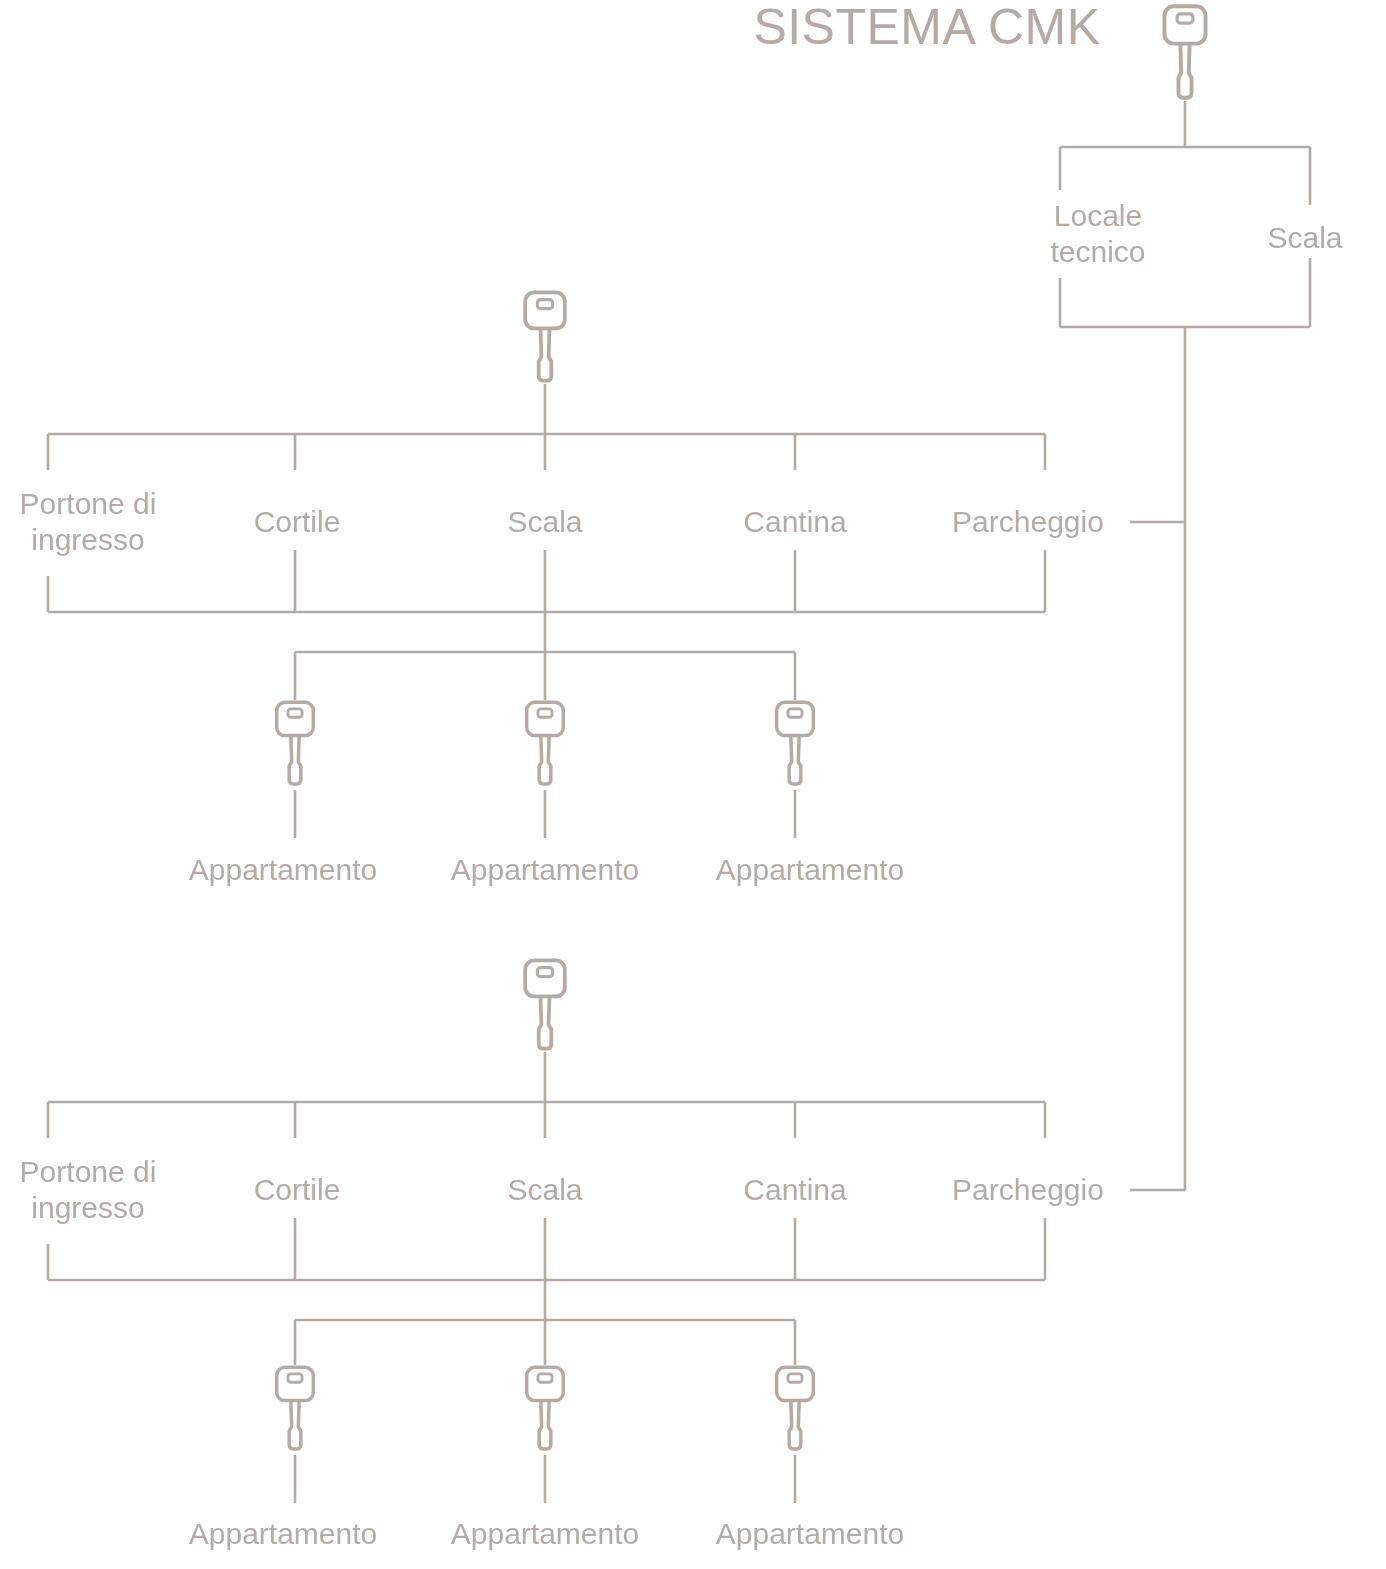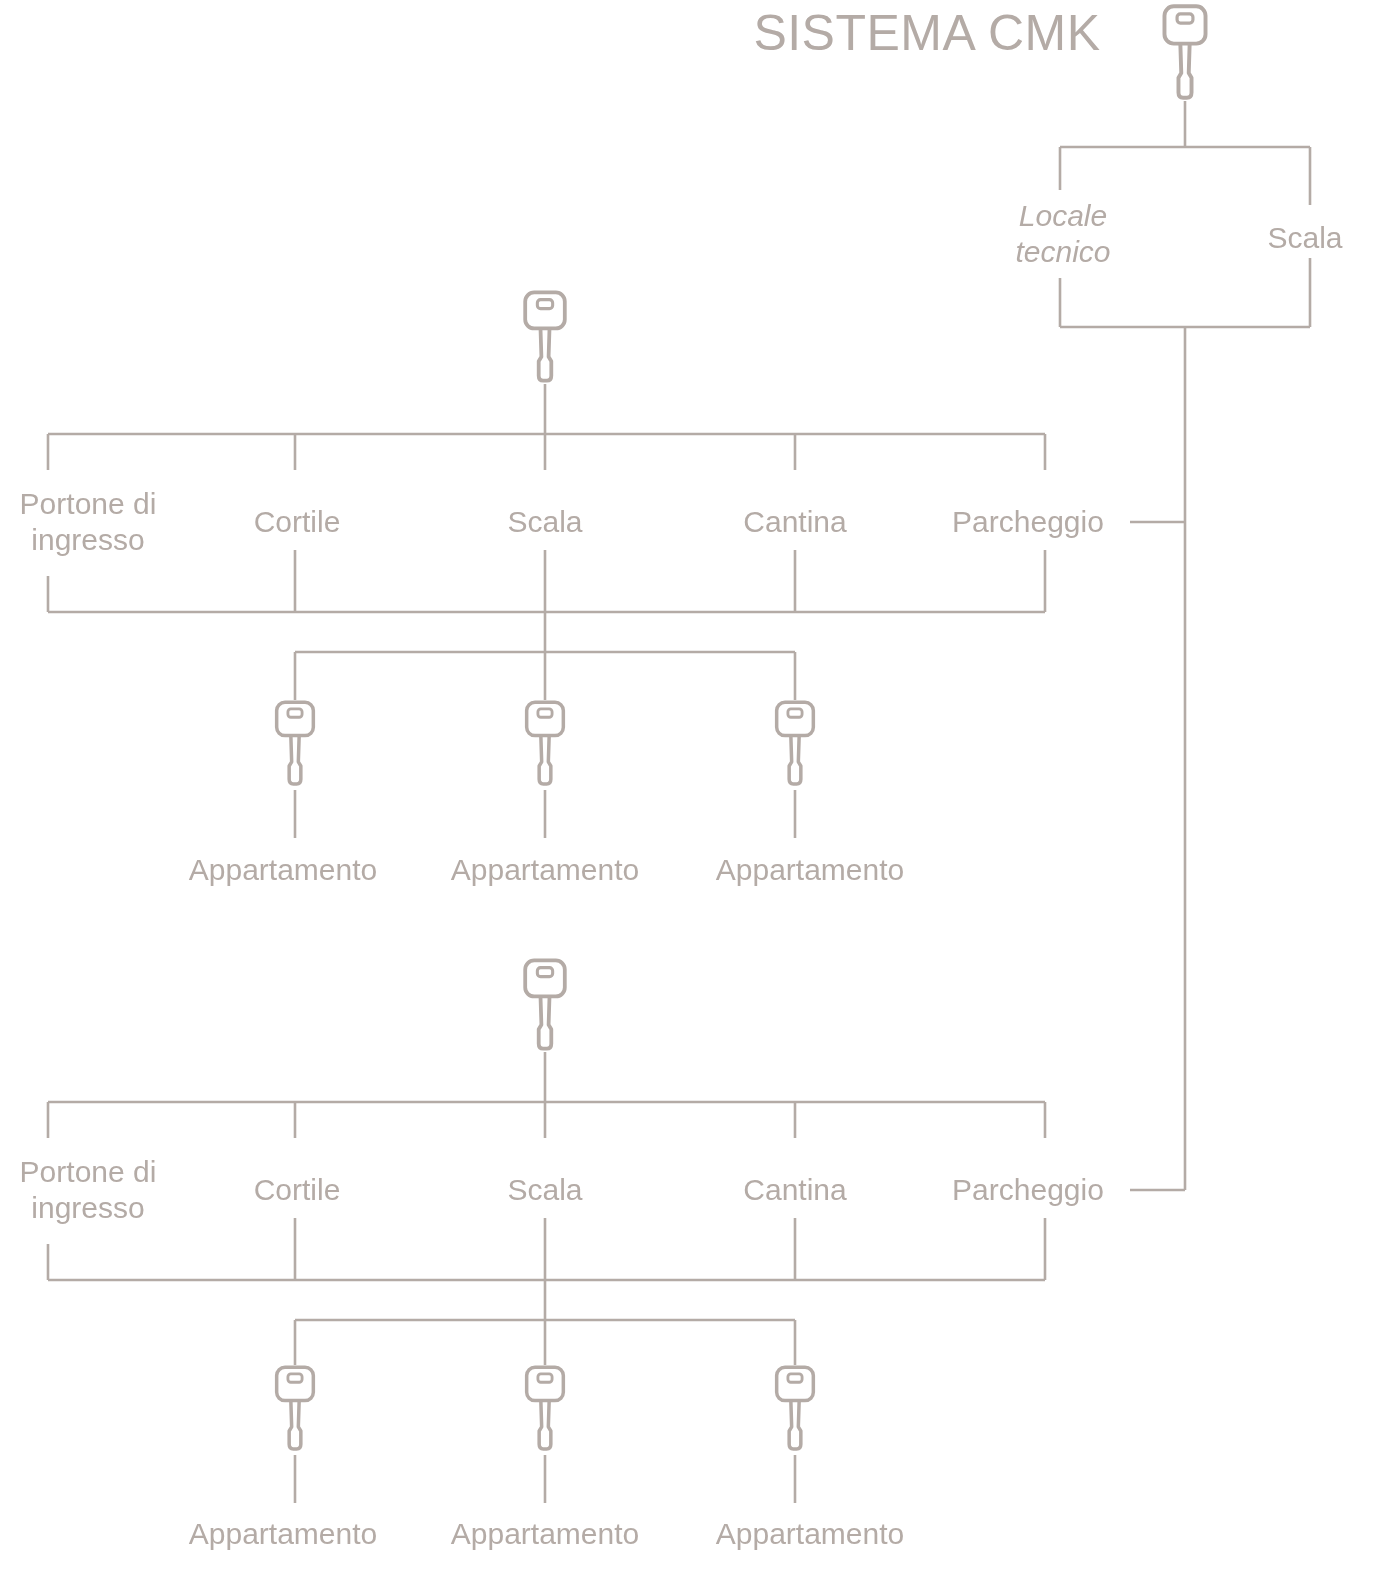--- a/index.html
+++ b/index.html
@@ -99,23 +99,23 @@
       </g>
       <g>
         <use href="#key-shape" x="520" y="1365" width="50" height="87"></use>
       </g>
       <g>
         <use href="#key-shape" x="770" y="1365" width="50" height="87"></use>
       </g>
     </g>
   </svg>
 
-  <div class="title" style="left:702px; top:6px; width:450px;">SISTEMA CMK</div>
+  <div class="title" style="left:702px; top:0; width:450px;">SISTEMA CMK</div>
 
-  <div class="label" style="left:995px; top:198px; width:136px;font-style:italic;">Locale tecnico</div>
+  <div class="label" style="left:1030px; top:198px; width:136px;">Locale tecnico</div>
   <div class="label" style="left:1240px; top:220px; width:130px;">Scala</div>
 
   <div class="label" style="left:3px; top:486px; width:170px;">Portone di ingresso</div>
   <div class="label" style="left:227px; top:504px; width:140px;">Cortile</div>
   <div class="label" style="left:475px; top:504px; width:140px;">Scala</div>
   <div class="label" style="left:725px; top:504px; width:140px;">Cantina</div>
   <div class="label" style="left:938px; top:504px; width:180px;">Parcheggio</div>
 
   <div class="label" style="left:168px; top:852px; width:230px;">Appartamento</div>
   <div class="label" style="left:430px; top:852px; width:230px;">Appartamento</div>

